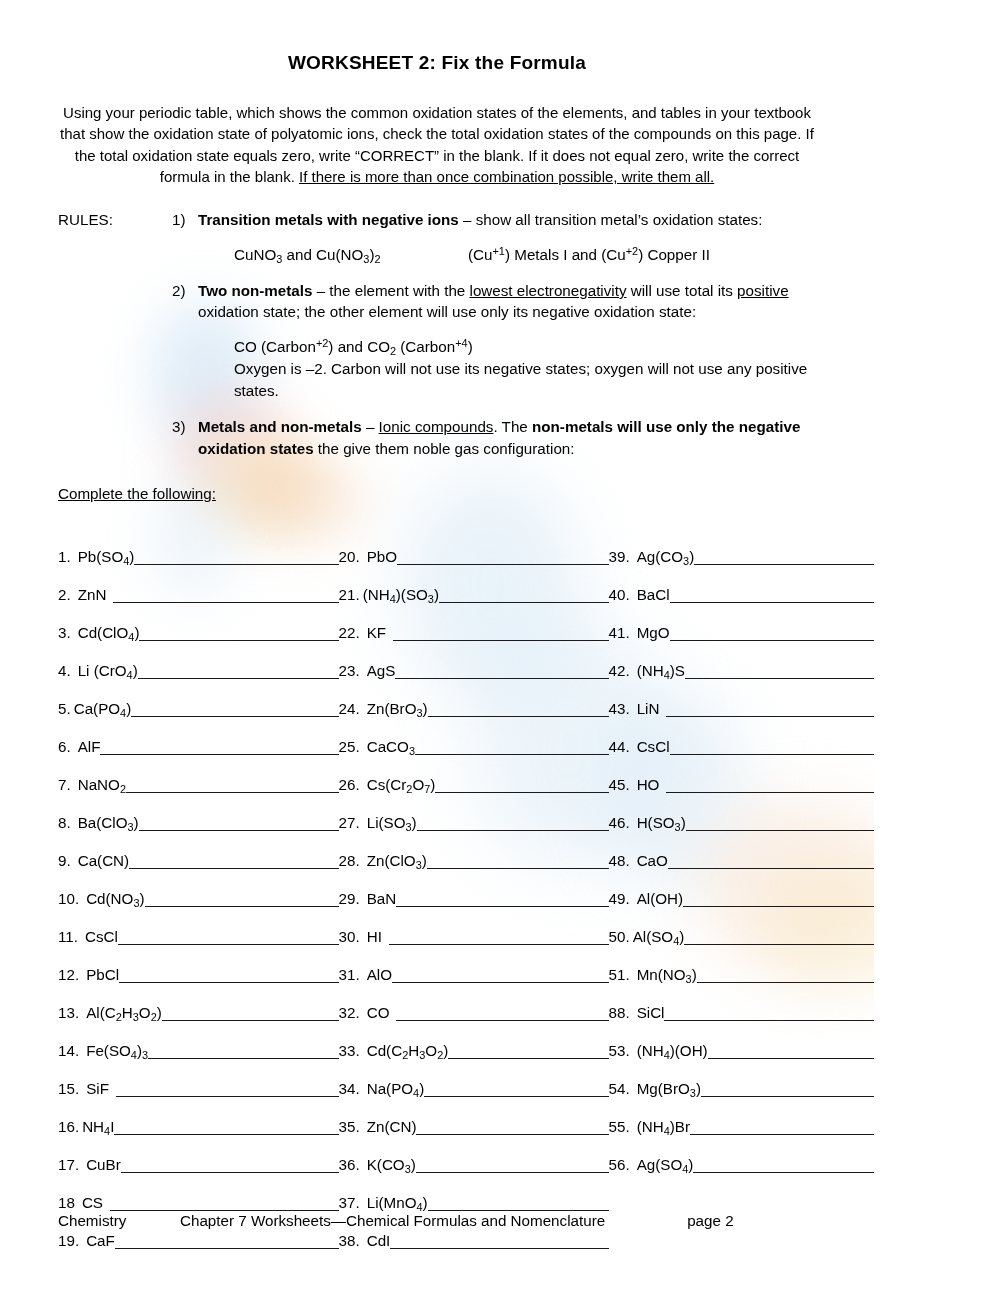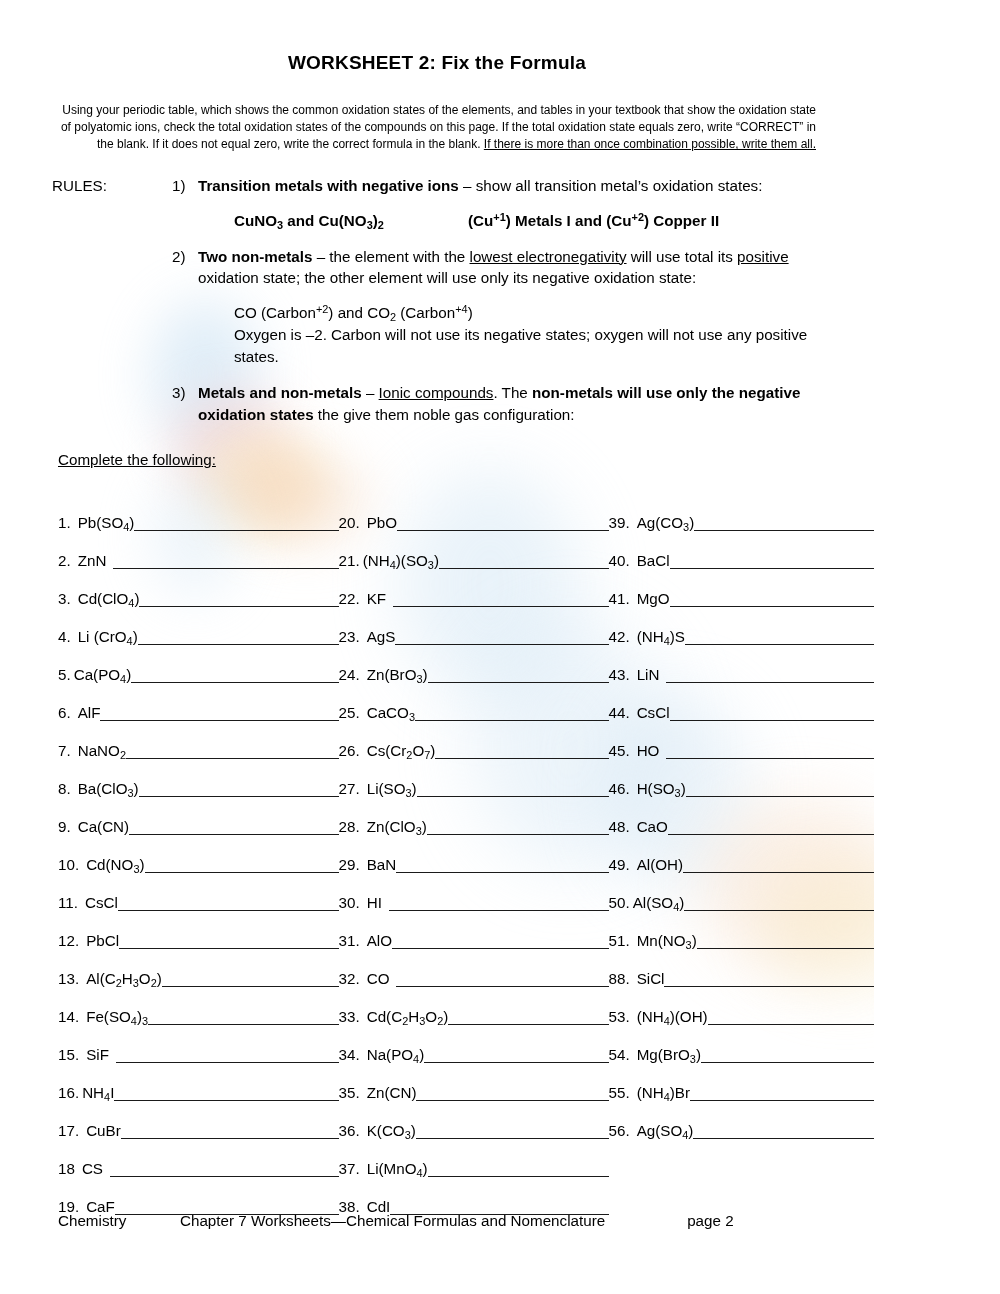--- a/index.html
+++ b/index.html
@@ -30,51 +30,51 @@
   h1.title {
     margin: 0;
     padding: 52px 0 0 0;
     text-align: center;
     font-size: 19px;
     font-weight: bold;
     letter-spacing: 0.2px;
   }
   .intro {
     margin: 28px 58px 0 58px;
-    font-size: 12px;
+    font-size: 15px;
     line-height: 1.42;
-    text-align: right;
+    text-align: center;
   }
   .intro .u { text-decoration: underline; }
 
   .rules {
     margin: 22px 0 0 0;
     font-size: 15.2px;
     line-height: 1.42;
   }
   .rules-label {
     position: absolute;
-    left: 52px;
+    left: 58px;
   }
   .rule-block {
     margin-left: 172px;
     margin-right: 60px;
     position: relative;
   }
   .rule-row { display: flex; margin-top: 14px; }
   .rule-num { width: 26px; flex: 0 0 26px; }
   .rule-body { flex: 1 1 auto; }
   .rule-body b { font-weight: bold; }
   .rule-body .u { text-decoration: underline; }
   .example {
     margin-left: 62px;
     margin-top: 13px;
     line-height: 1.45;
   }
-  .ex-cols { display: flex; font-weight: bold; }
+  .ex-cols { display: flex; }
   .ex-left { width: 234px; flex: 0 0 234px; }
 
   .complete {
     margin: 26px 0 0 58px;
     font-size: 15.2px;
     text-decoration: underline;
     display: inline-block;
   }
 
   

